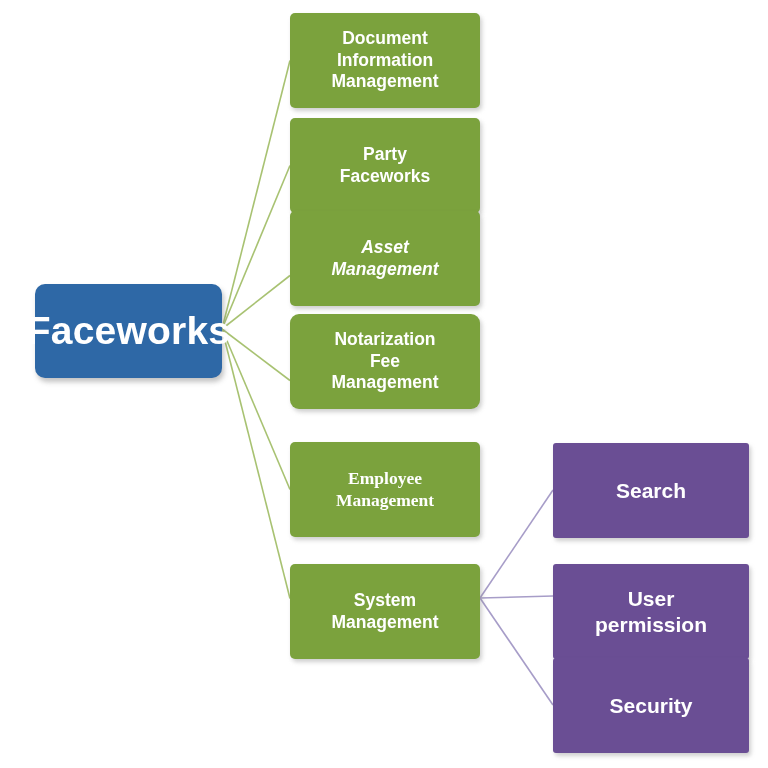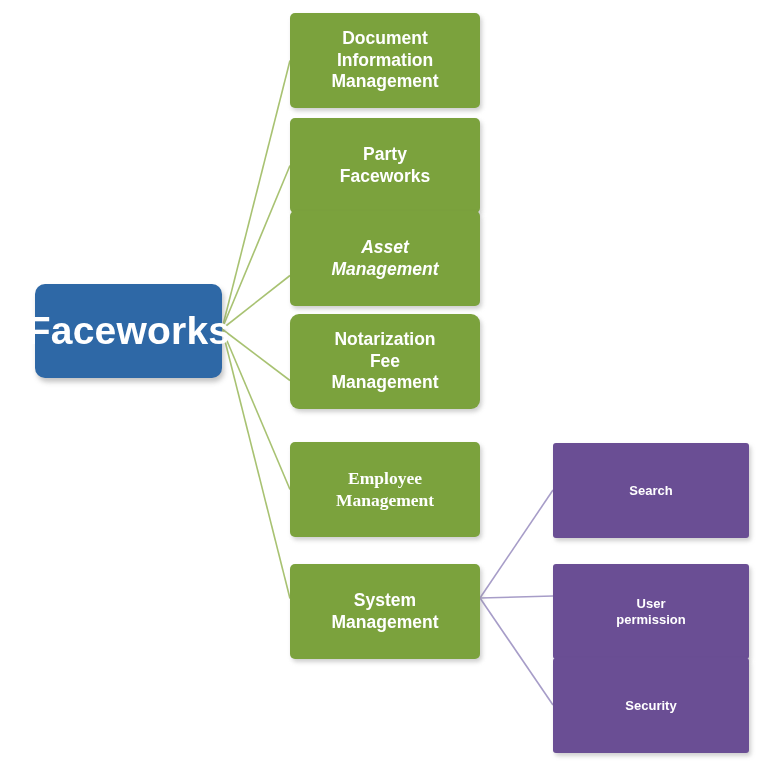--- a/index.html
+++ b/index.html
@@ -58,21 +58,21 @@
     border-radius: 5px;
     font-size: 17.5px;
     line-height: 1.22;
     box-shadow: 2px 3px 4px rgba(135,135,135,0.4);
   }
   .node-l2 {
     left: 553px;
     width: 196px; height: 95px;
     background: var(--level2-color);
     border-radius: 3px;
-    font-size: 13px;
+    font-size: 21px;
     line-height: 1.22;
     box-shadow: 2px 3px 4px rgba(135,135,135,0.4);
   }
   .l1-0 { top: 13px; }
   .l1-1 { top: 118px; }
   .l1-2 { top: 211px; font-style: italic; }
   .l1-3 { top: 314px; border-radius: 9px; }
   .l1-4 { top: 442px; font-family: Liberation Serif, serif; }
   .l1-5 { top: 564px; }
   .l2-0 { top: 443px; }

